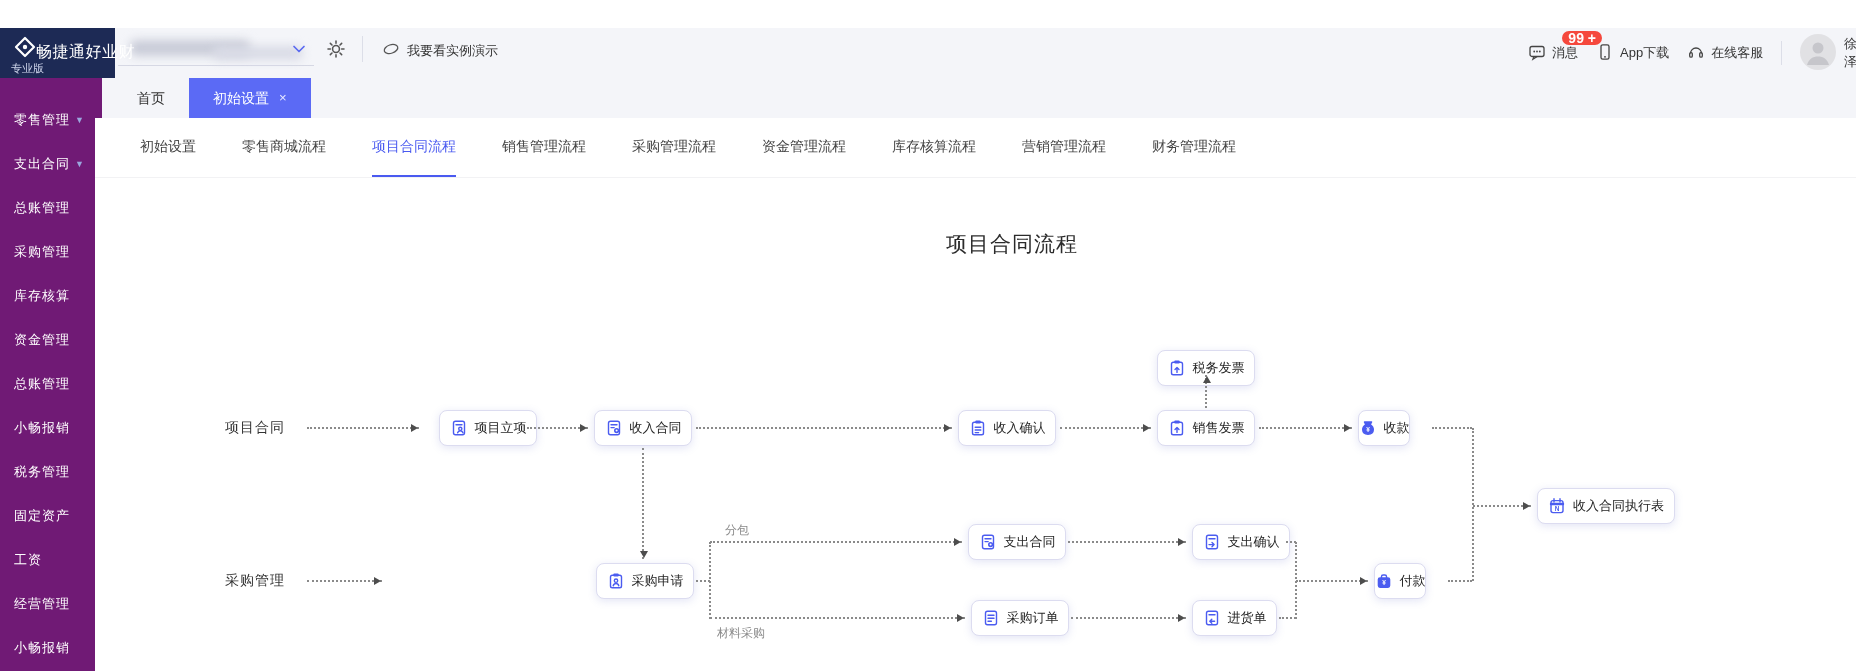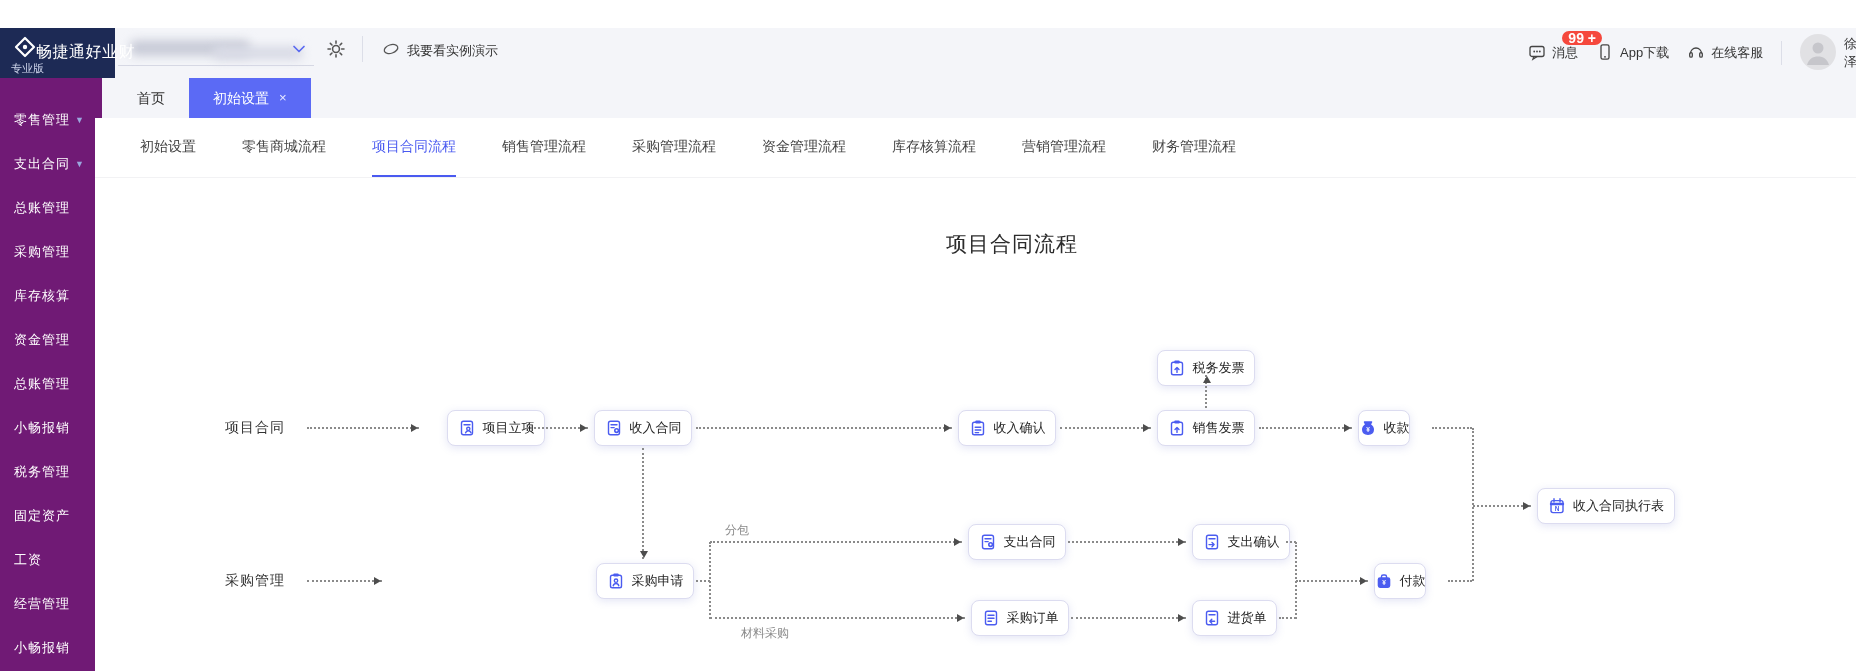--- a/index.html
+++ b/index.html
@@ -215,21 +215,21 @@
     <div class="snav-item">营销管理流程</div>
     <div class="snav-item">财务管理流程</div>
   </div>
 
   <div class="canvas">
     <div class="flow-title">项目合同流程</div>
 
     <div class="lane-label" style="left:130px;top:241px;">项目合同</div>
     <div class="lane-label" style="left:130px;top:394px;">采购管理</div>
 
-    <div class="node" style="left:352px;top:232px;">
+    <div class="node" style="left:344px;top:232px;">
       <span class="nicon">
           <svg viewBox="0 0 18 18" fill="none" stroke="#4b5cf0" stroke-width="1.4" stroke-linecap="round" stroke-linejoin="round">
             <rect x="3.5" y="2.2" width="11" height="13.6" rx="2"></rect>
             <path d="M6 5.8h6"></path>
             <circle cx="10.3" cy="9.8" r="1.6"></circle>
             <path d="M7.6 13.8c.4-1.4 1.4-2.1 2.7-2.1s2.3.7 2.7 2.1"></path>
           </svg>
         </span>
       <span>项目立项</span>
     </div>
@@ -354,21 +354,21 @@
           <svg viewBox="0 0 18 18" fill="none" stroke="#4b5cf0" stroke-width="1.4" stroke-linecap="round" stroke-linejoin="round">
             <rect x="3.5" y="2.2" width="11" height="13.6" rx="2"></rect>
             <path d="M6 5.8h6"></path>
             <path d="M11.6 12.2H7M8.8 10.2 6.8 12.2l2 2"></path>
           </svg>
         </span>
       <span>进货单</span>
     </div>
 
     <div class="branch-label" style="left:630px;top:344px;">分包</div>
-    <div class="branch-label" style="left:646px;top:447px;">材料采购</div>
+    <div class="branch-label" style="left:622px;top:447px;">材料采购</div>
 
     <div class="ch ar" style="left:212px;top:249px;width:112px;"></div>
     <div class="ch ar" style="left:432px;top:249px;width:61px;"></div>
     <div class="ch ar" style="left:601px;top:249px;width:256px;"></div>
     <div class="ch ar" style="left:965px;top:249px;width:91px;"></div>
     <div class="ch ar" style="left:1164px;top:249px;width:93px;"></div>
     <div class="cv ar-up" style="left:1110px;top:197px;height:33px;"></div>
     <div class="ch" style="left:1337px;top:249px;width:40px;"></div>
     <div class="cv" style="left:1377px;top:250px;height:153px;"></div>
     <div class="ch ar" style="left:1378px;top:327px;width:58px;"></div>

